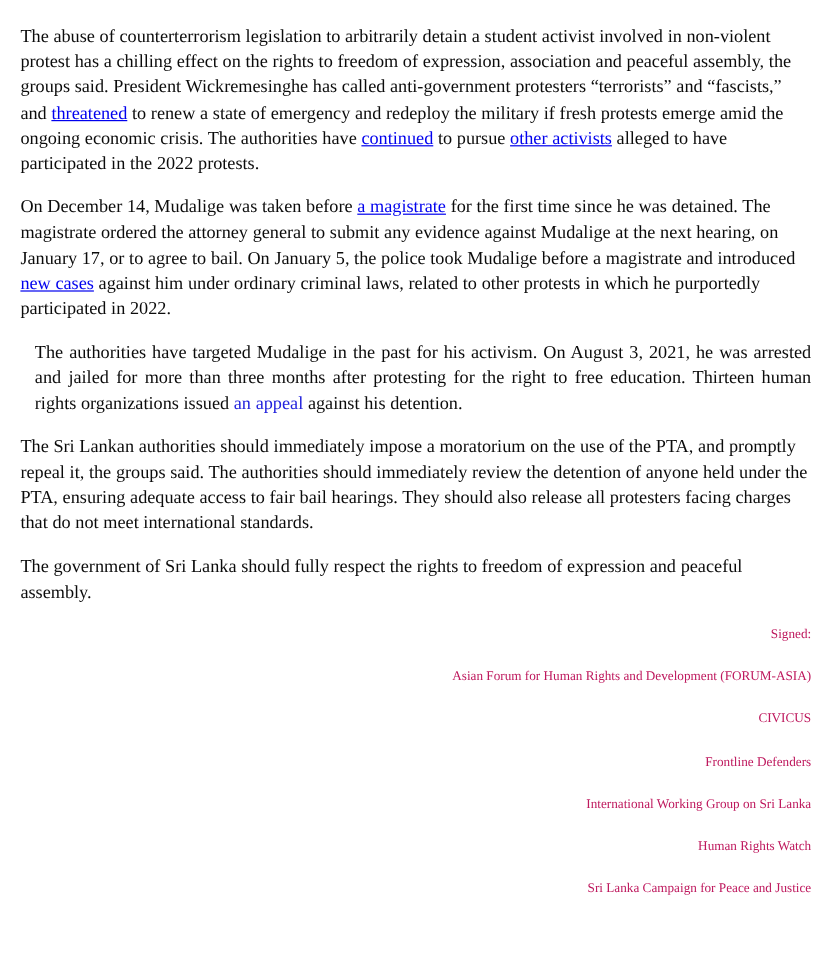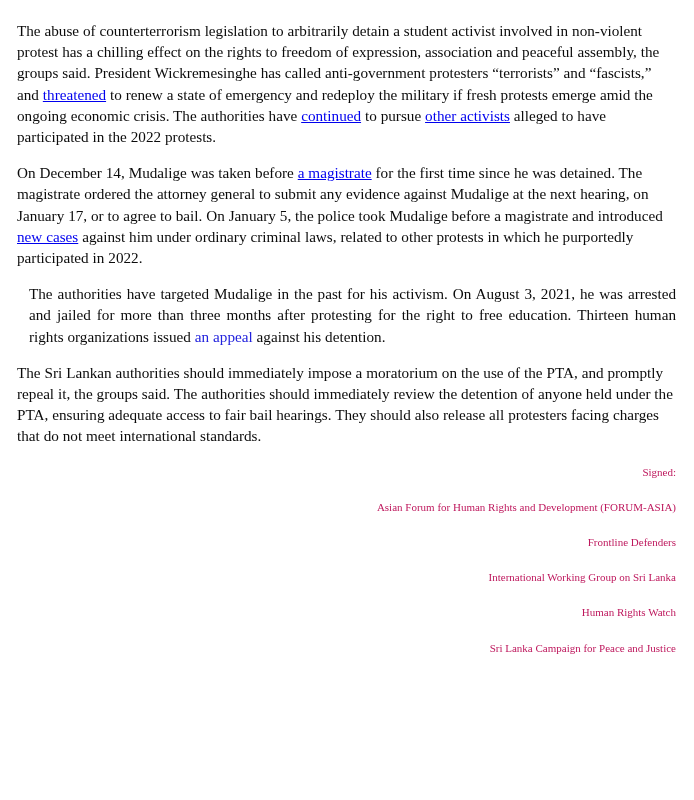--- a/index.html
+++ b/index.html
@@ -58,22 +58,24 @@
 <div class="page">
 
   <p class="para"><span>The abuse of counterterrorism legislation to arbitrarily detain a student activist involved in non-violent protest has a chilling effect on the rights to freedom of expression, association and peaceful assembly, the groups said. President Wickremesinghe has called anti-government protesters “terrorists” and “fascists,” and </span><a class="link" href="#">threatened</a><span> to renew a state of emergency and redeploy the military if fresh protests emerge amid the ongoing economic crisis. The authorities have </span><a class="link" href="#">continued</a><span> to pursue </span><a class="link" href="#">other activists</a><span> alleged to have participated in the 2022 protests.</span></p>
 
   <p class="para"><span>On December 14, Mudalige was taken before </span><a class="link" href="#">a magistrate</a><span> for the first time since he was detained. The magistrate ordered the attorney general to submit any evidence against Mudalige at the next hearing, on January 17, or to agree to bail. On January 5, the police took Mudalige before a magistrate and introduced </span><a class="link" href="#">new cases</a><span> against him under ordinary criminal laws, related to other protests in which he purportedly participated in 2022.</span></p>
 
   <p class="para justified"><span>The authorities have targeted Mudalige in the past for his activism. On August 3, 2021, he was arrested and jailed for more than three months after protesting for the right to free education. Thirteen human rights organizations issued </span><a class="link-plain" href="#">an appeal</a><span> against his detention.</span></p>
 
   <p class="para">The Sri Lankan authorities should immediately impose a moratorium on the use of the PTA, and promptly repeal it, the groups said. The authorities should immediately review the detention of anyone held under the PTA, ensuring adequate access to fair bail hearings. They should also release all protesters facing charges that do not meet international standards.</p>
 
+  <p class="para">The government of Sri Lanka should fully respect the rights to freedom of expression and peaceful assembly.</p>
 
   <p class="sig">Signed:</p>
 
   <p class="sig">Asian Forum for Human Rights and Development (FORUM-ASIA)</p>
+  <p class="sig">CIVICUS</p>
   <p class="sig">Frontline Defenders</p>
   <p class="sig">International Working Group on Sri Lanka</p>
   <p class="sig">Human Rights Watch</p>
   <p class="sig">Sri Lanka Campaign for Peace and Justice</p>
 
 </div>
 
 </body></html>

